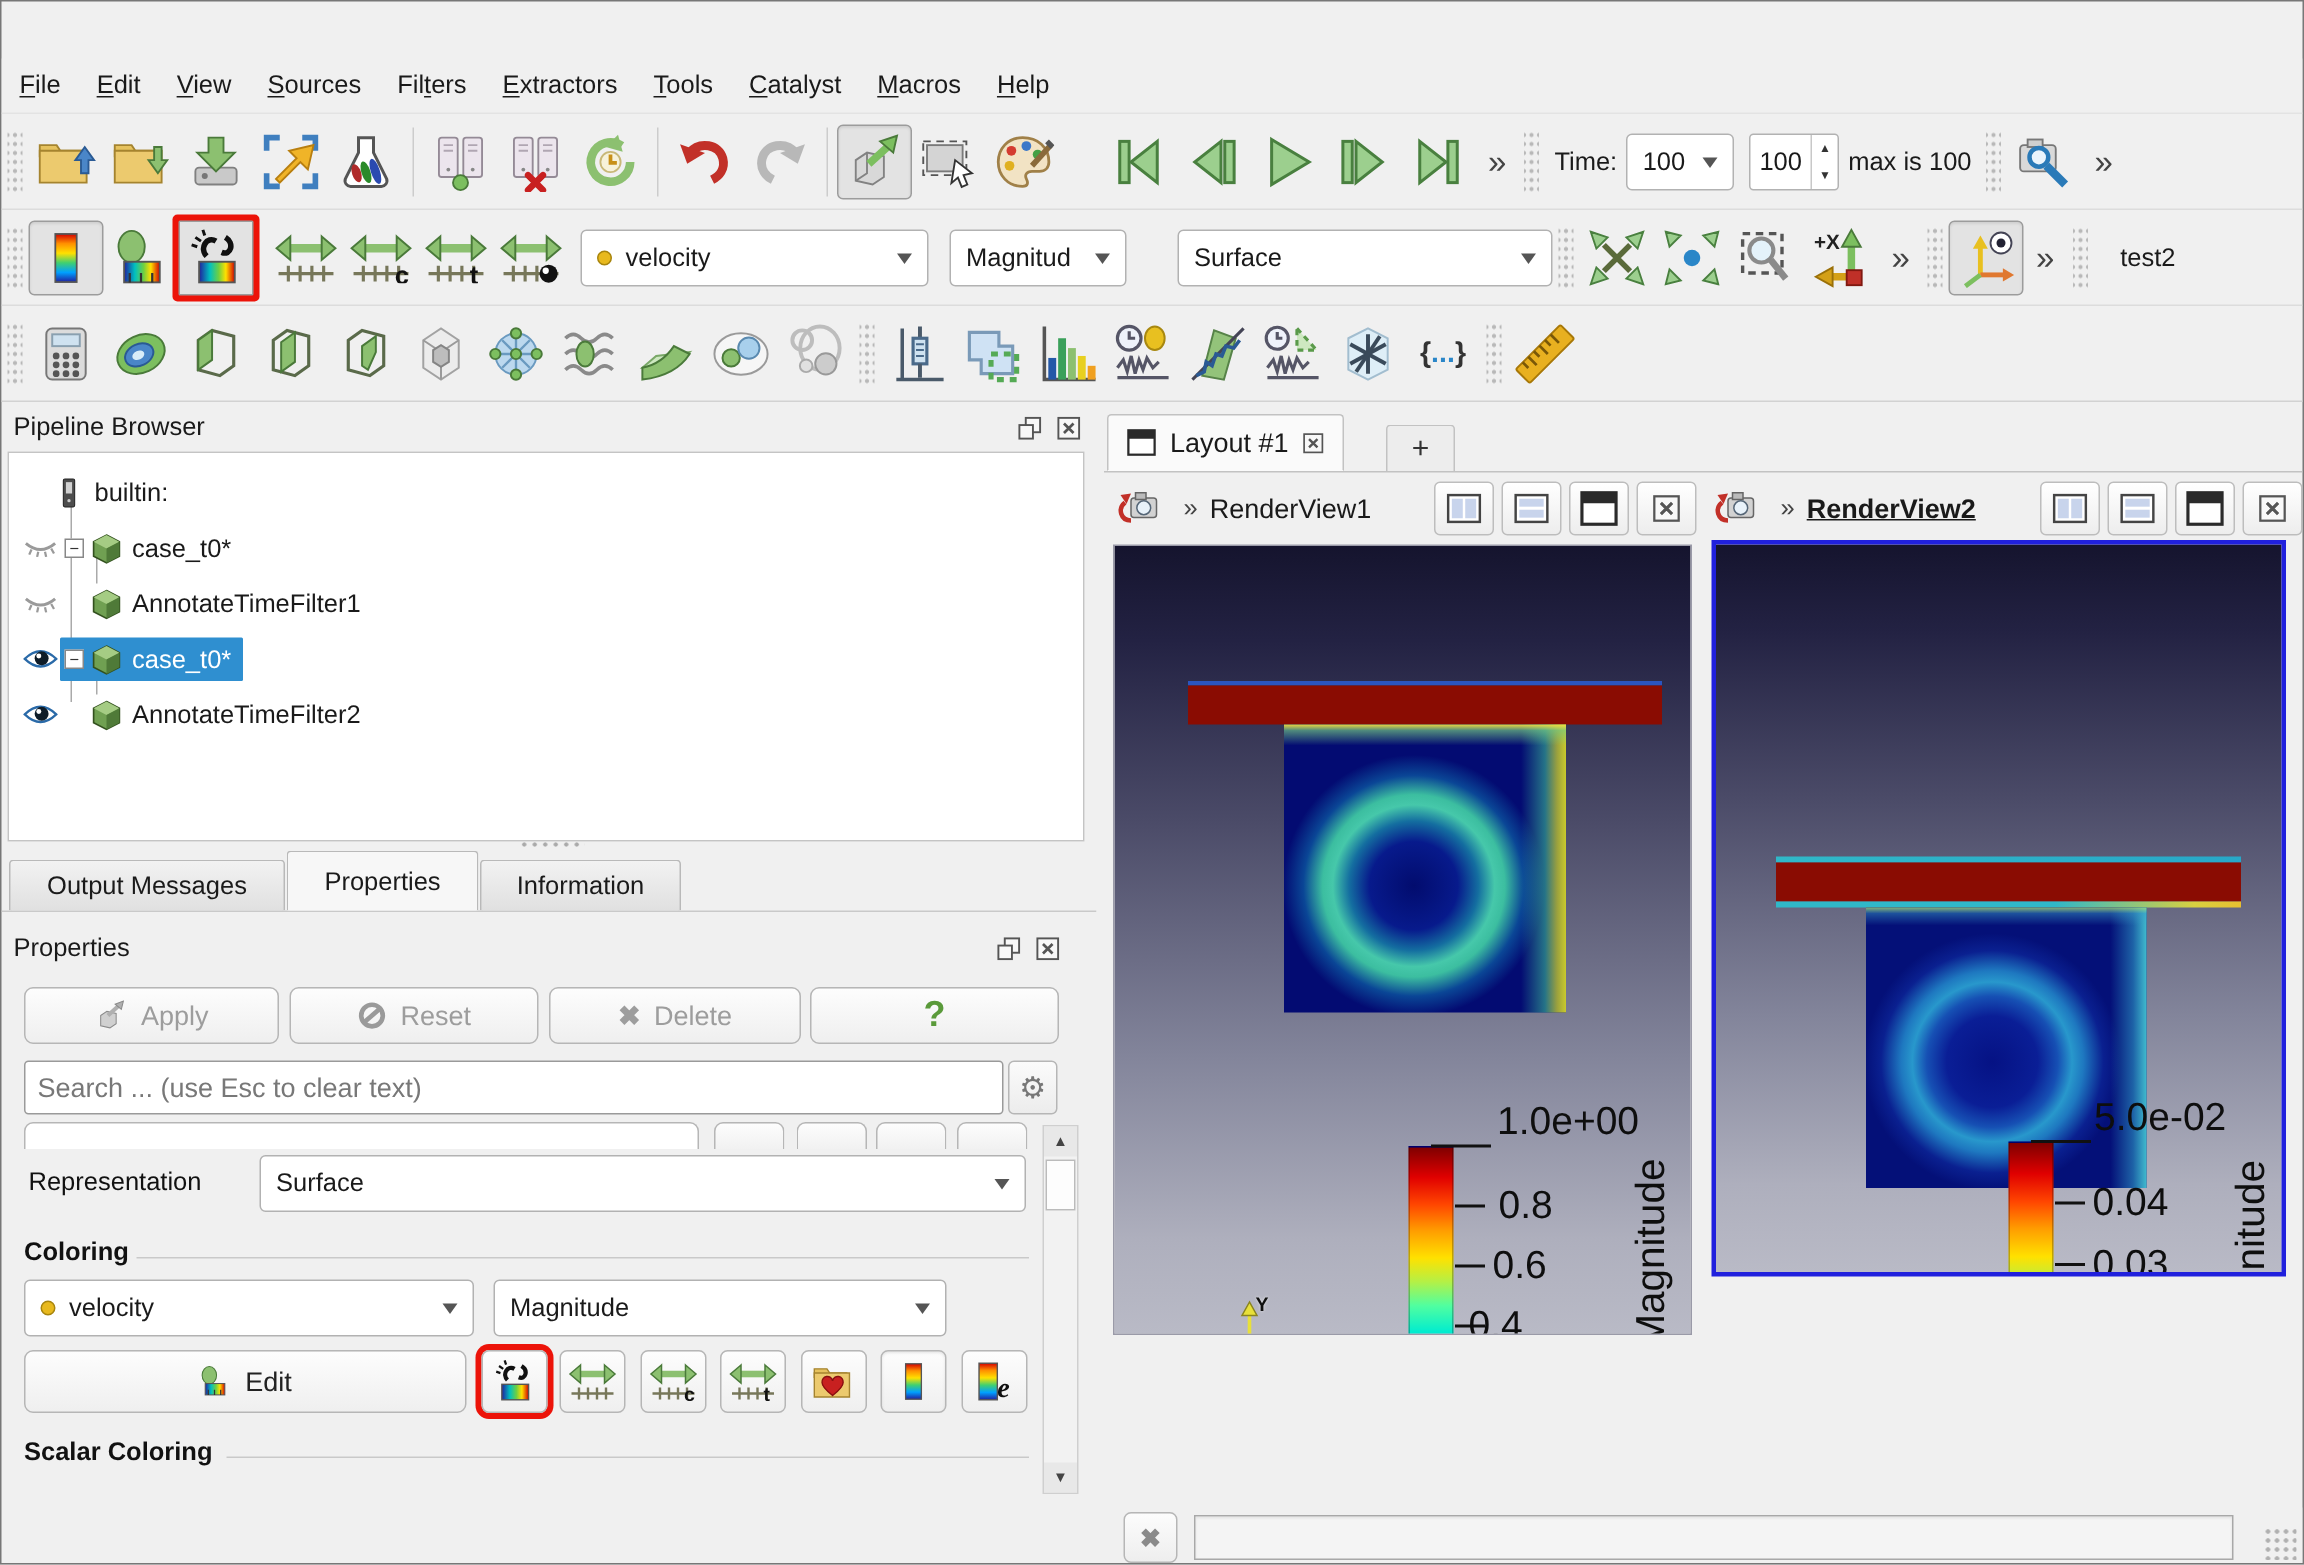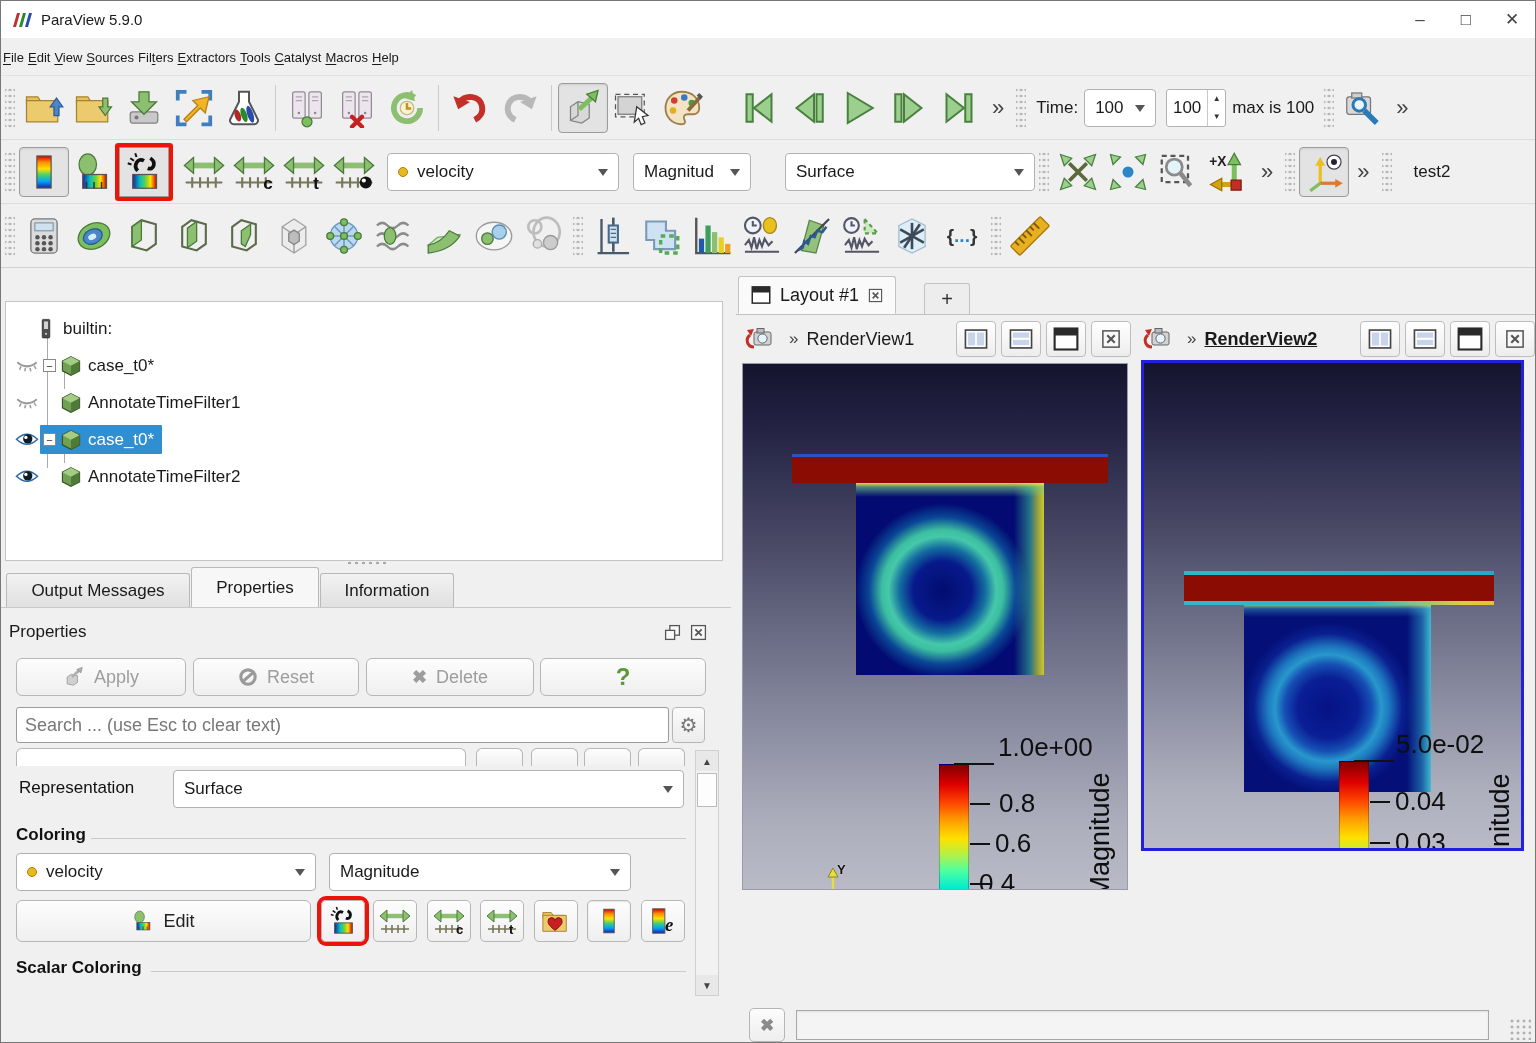--- a/index.html
+++ b/index.html
@@ -12,21 +12,21 @@
   
   .titlebar{position:absolute;left:0;top:0;right:0;height:38px;background:#ffffff;
             display:flex;align-items:center;border-bottom:1px solid #eee;}
   .titlebar .ttl{font-size:15px;margin-left:8px;}
   .wbtns{margin-left:auto;display:flex;height:100%;}
   .wbtn{width:46px;height:100%;display:flex;align-items:center;justify-content:center;
         font-size:17px;color:#444;}
   
   .menubar{position:absolute;left:0;top:38px;right:0;height:37px;background:#f0f0f0;
            display:flex;align-items:center;border-bottom:1px solid #e3e3e3;}
-  .mi{padding:6px 2px;font-size:13px;}
+  .mi{padding:6px 12px;font-size:17px;}
   
   .tb{position:absolute;left:0;right:0;display:flex;align-items:center;background:#f0f0f0;}
   #tb1{top:75px;height:64px;border-bottom:1px solid #dcdcdc;}
   #tb2{top:139px;height:64px;border-bottom:1px solid #dcdcdc;}
   #tb3{top:203px;height:64px;border-bottom:1px solid #d2d2d2;}
   .grip{width:10px;height:42px;margin:0 4px;
         background-image:radial-gradient(circle 1.2px,#b8b8b8 1.2px,transparent 1.6px);
         background-size:5px 6px;background-position:center;}
   .tsep{width:1px;height:46px;background:#cccccc;margin:0 6px;}
   .tbtn{width:50px;height:50px;display:flex;align-items:center;justify-content:center;
@@ -527,31 +527,20 @@
   <symbol id="i-pvlogo" viewBox="0 0 22 18">
     <path d="M2 16L6 2h3L5 16z" fill="#c03030"></path>
     <path d="M8 16L12 2h3l-4 14z" fill="#2a8a2a"></path>
     <path d="M14 16L18 2h3l-4 14z" fill="#2a4ab0"></path>
   </symbol>
 </defs>
 </svg>
 
 <div class="app">
 
-  <div class="titlebar">
-    <svg class="ic" width="22" height="18" style="margin-left:10px">
-        <use href="#i-pvlogo"></use>
-      </svg>
-    <span class="ttl">ParaView 5.9.0</span>
-    <div class="wbtns">
-      <div class="wbtn">–</div>
-      <div class="wbtn">□</div>
-      <div class="wbtn">✕</div>
-    </div>
-  </div>
 
   <div class="menubar">
     <span class="mi"><u>F</u><span>i</span><span>l</span><span>e</span></span>
     <span class="mi"><u>E</u><span>d</span><span>i</span><span>t</span></span>
     <span class="mi"><u>V</u><span>i</span><span>e</span><span>w</span></span>
     <span class="mi"><u>S</u><span>o</span><span>u</span><span>r</span><span>c</span><span>e</span><span>s</span></span>
     <span class="mi"><span>F</span><span>i</span><span>l</span><u>t</u><span>e</span><span>r</span><span>s</span></span>
     <span class="mi"><u>E</u><span>x</span><span>t</span><span>r</span><span>a</span><span>c</span><span>t</span><span>o</span><span>r</span><span>s</span></span>
     <span class="mi"><u>T</u><span>o</span><span>o</span><span>l</span><span>s</span></span>
     <span class="mi"><u>C</u><span>a</span><span>t</span><span>a</span><span>l</span><span>y</span><span>s</span><span>t</span></span>
@@ -865,20 +854,35 @@
       </div>
     <div class="grip"></div>
     <div class="tbtn">
         <svg class="ic" width="42" height="42">
           <use href="#i-ruler"></use>
         </svg>
       </div>
   </div>
 
   <div id="pipeline">
+    <div class="phead">
+      <span>Pipeline Browser</span>
+      <div class="phbtns">
+        <div class="phbtn">
+            <svg class="ic" width="17" height="17">
+              <use href="#i-undock"></use>
+            </svg>
+          </div>
+        <div class="phbtn">
+            <svg class="ic" width="17" height="17">
+              <use href="#i-closebox"></use>
+            </svg>
+          </div>
+      </div>
+    </div>
     <div class="tree">
       <div class="treeline" style="left:41px;top:24px;width:1px;height:142px"></div>
       <div class="treeline" style="left:58px;top:63px;width:1px;height:24px"></div>
       <div class="treeline" style="left:58px;top:137px;width:1px;height:24px"></div>
       <div class="trow" style="top:8px">
         <div style="width:26px;flex:none"></div>
         <div class="slot-ico">
             <svg class="ic" width="22" height="24">
               <use href="#i-server1"></use>
             </svg>

